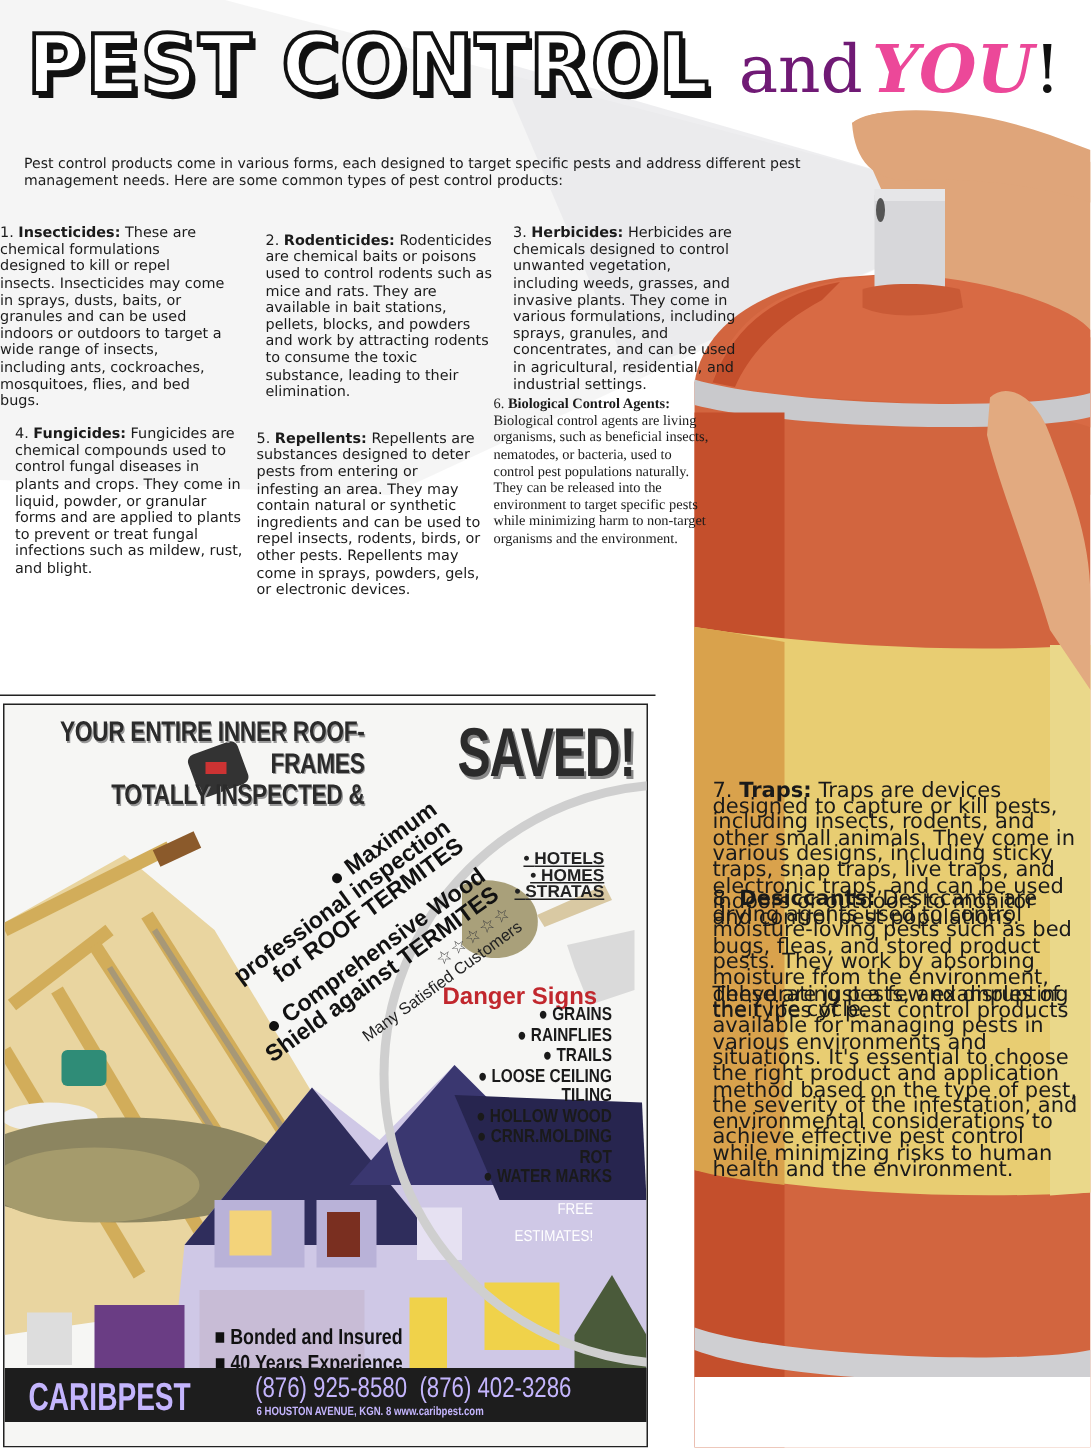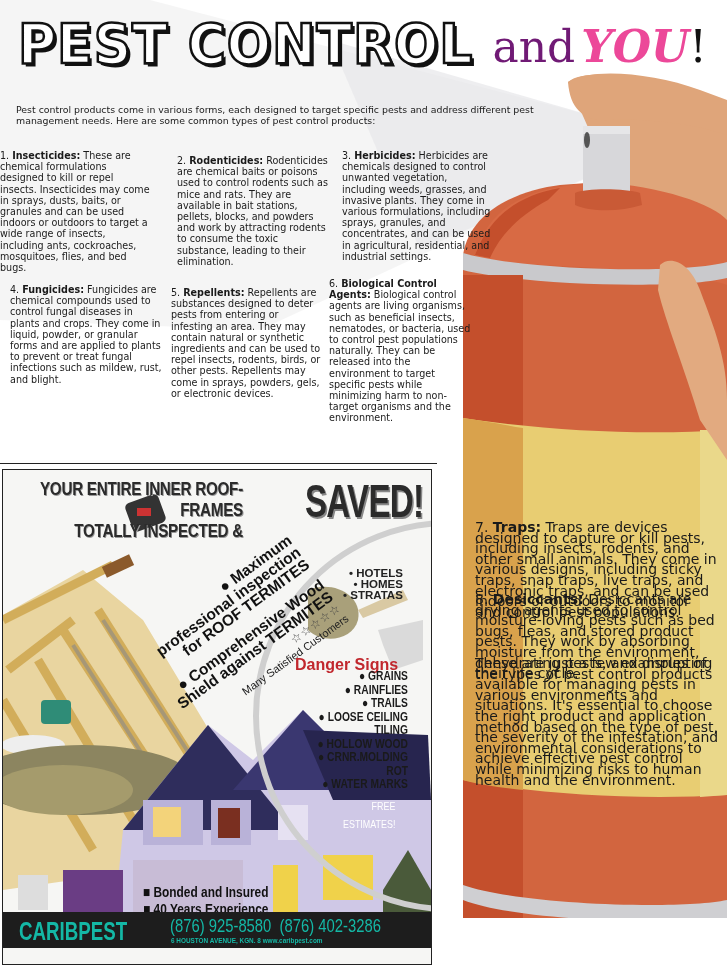--- a/index.html
+++ b/index.html
@@ -69,21 +69,21 @@
   .diag {
     position: absolute; left: 120px; top: 180px; transform: rotate(-36deg);
     transform-origin: left top; font-family: "Liberation Sans", sans-serif;
   }
   .diag .b { font-weight: bold; font-size: 15.5px; line-height: 15px; color:#111; }
   .diag .stars { font-size: 12px; color: #444; letter-spacing: 1px; }
   .diag .sat { font-size: 11px; color: #222; }
   .places {
     position: absolute; left: 340px; top: 98px;
     font-family: "Liberation Sans", sans-serif; font-weight: bold;
-    font-size: 11.5px; line-height: 11px; color: #222;
+    font-size: 11.5px; line-height: 11px; color: #222; text-decoration: underline;
   }
   .danger-title {
     position: absolute; left: 292px; top: 186px;
     font-family: "Liberation Sans", sans-serif; font-weight: bold;
     font-size: 16px; color: #c1272d;
   }
   .danger-list {
     position: absolute; left: 300px; top: 200px;
     font-family: "Liberation Sans", sans-serif; font-weight: bold;
     font-size: 12.5px; line-height: 13.5px; color: #1a1a1a;
@@ -95,21 +95,21 @@
     line-height: 18px; color: #fff; transform: scaleX(0.85); transform-origin: left top;
   }
   .bonded {
     position: absolute; left: 140px; top: 414px;
     font-family: "Liberation Sans", sans-serif; font-weight: bold;
     font-size: 14.5px; line-height: 16.5px; color: #111;
     transform: scaleX(0.82); transform-origin: left top;
   }
   .footer {
     position: absolute; left: 0; top: 442px; width: 508px; height: 36px;
-    background: #1d1d1d; color: #14b8a6;
+    background: #1d1d1d; color: #c4b5fd;
   }
   .footer .brand {
     position: absolute; left: 16px; top: 4px;
     font-family: "Liberation Sans", sans-serif; font-weight: bold;
     font-size: 26px; transform: scaleX(0.72); transform-origin: left top;
   }
   .footer .phones {
     position: absolute; left: 167px; top: 3px;
     font-family: "Liberation Sans", sans-serif; font-size: 19px;
     transform: scaleX(0.78); transform-origin: left top; white-space: nowrap;
@@ -186,21 +186,21 @@
 <div class="item" style="left:10px; top:284px; width:152px;">
   <span>4.</span>
   <b>Fungicides:</b>
   <span>Fungicides are chemical compounds used to control fungal diseases in plants and crops. They come in liquid, powder, or granular forms and are applied to plants to prevent or treat fungal infections such as mildew, rust, and blight.</span>
 </div>
 <div class="item" style="left:171px; top:287px; width:150px;">
   <span>5.</span>
   <b>Repellents:</b>
   <span>Repellents are substances designed to deter pests from entering or infesting an area. They may contain natural or synthetic ingredients and can be used to repel insects, rodents, birds, or other pests. Repellents may come in sprays, powders, gels, or electronic devices.</span>
 </div>
-<div class="item" style="left:329px; top:278px; width:145px;">
+<div class="item" style="left:329px; top:264px; width:145px;font-family:Liberation Serif, serif;">
   <span>6.</span>
   <b>Biological Control Agents:</b>
   <span>Biological control agents are living organisms, such as beneficial insects, nematodes, or bacteria, used to control pest populations naturally. They can be released into the environment to target specific pests while minimizing harm to non-target organisms and the environment.</span>
 </div>
 
 <div class="can-text" style="top:481px;">
   <span>7.</span>
   <b>Traps:</b>
   <span>Traps are devices designed to capture or kill pests, including insects, rodents, and other small animals. They come in various designs, including sticky traps, snap traps, live traps, and electronic traps, and can be used indoors or outdoors to monitor and control pest populations.</span>
 </div>

